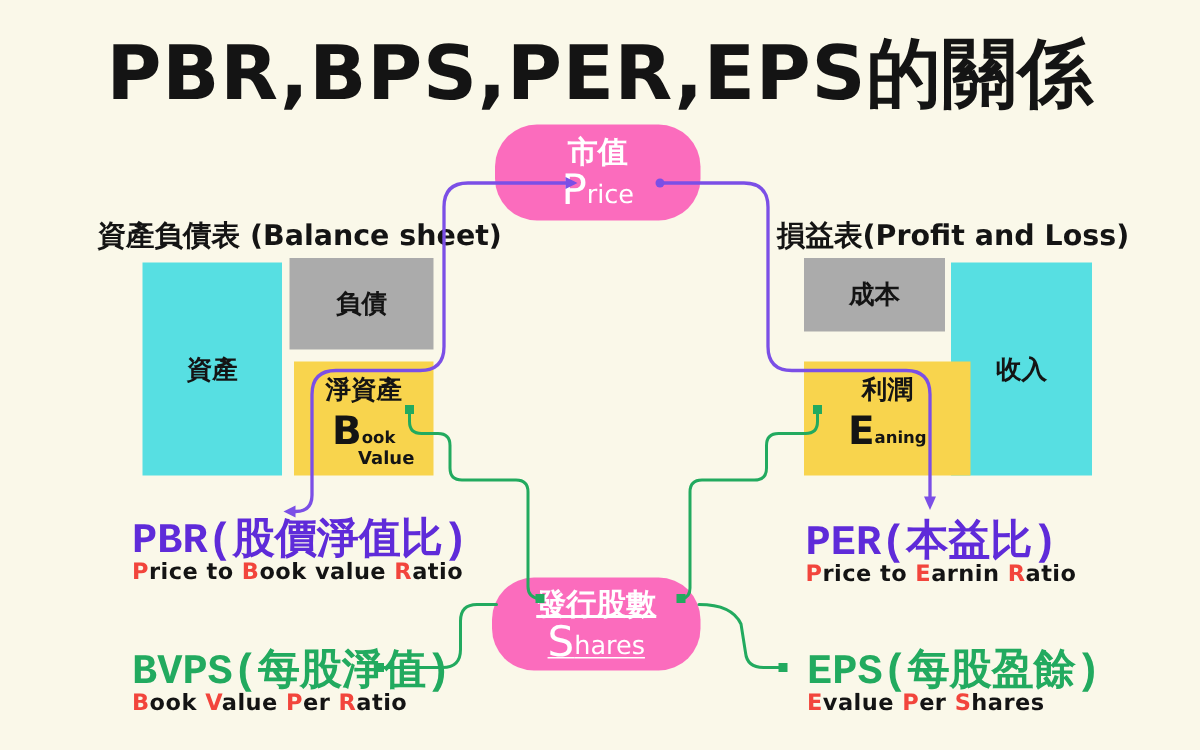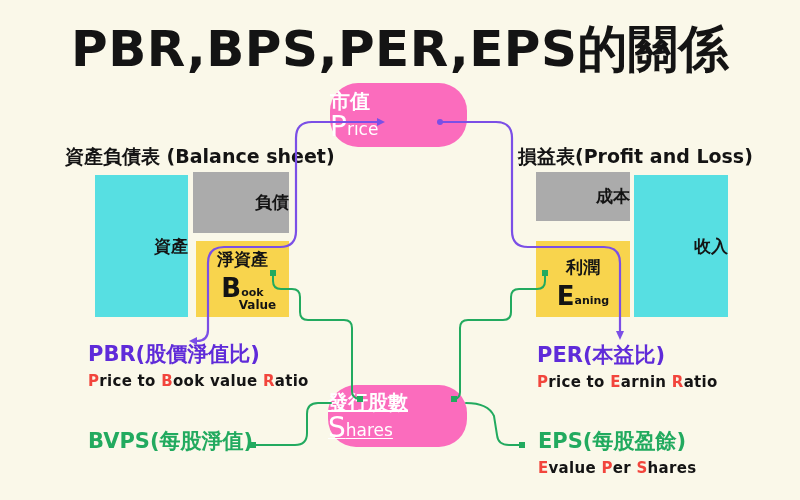--- a/index.html
+++ b/index.html
@@ -12,46 +12,46 @@
   body{font-family:"DejaVu Sans","Liberation Sans",sans-serif;background:var(--background);}
   .stage{position:relative;width:800px;height:500px;background:var(--background);}
 
   .page-title{position:absolute;left:0;right:0;top:16px;text-align:center;
     font-size:50px;font-weight:800;color:var(--text);letter-spacing:0.5px;}
 
   .sheet-header{position:absolute;font-size:19px;font-weight:700;color:var(--text);}
   .hdr-left{left:65px;top:144px;}
   .hdr-right{left:518px;top:144px;}
 
-  .block{position:absolute;display:flex;align-items:center;justify-content:flex-end;
+  .block{position:absolute;display:flex;align-items:center;justify-content:center;
     font-weight:700;color:var(--text);font-size:17px;}
   .b-assets{left:95px;top:175px;width:93px;height:142px;background:var(--teal);}
   .b-liab{left:193px;top:172px;width:96px;height:61px;background:var(--gray);}
   .b-cost{left:536px;top:172px;width:94px;height:49px;background:var(--gray);}
   .b-revenue{left:634px;top:175px;width:94px;height:142px;background:var(--teal);}
 
   .b-networth{left:196px;top:241px;width:93px;height:76px;background:var(--yellow);
     flex-direction:column;justify-content:flex-start;padding-top:7px;}
-  .b-profit{left:536px;top:241px;width:94px;height:76px;background:var(--yellow);
-    flex-direction:column;justify-content:center;padding-top:7px;}
+  .b-profit{left:536px;top:241px;width:111px;height:76px;background:var(--yellow);
+    flex-direction:column;justify-content:flex-start;padding-top:7px;}
   .letterline{margin-top:4px;line-height:1;}
   .bigletter{font-size:26px;font-weight:800;}
   .smallletter{font-size:11px;font-weight:700;position:relative;top:-1px;}
   .underletter{font-size:12px;font-weight:700;margin-left:30px;line-height:1;margin-top:-2px;}
 
   .pill{position:absolute;background:var(--pink);border-radius:28px;color:#fff;
-    display:flex;flex-direction:column;align-items:flex-start;justify-content:center;}
+    display:flex;flex-direction:column;align-items:center;justify-content:center;}
   .p-mktcap{left:330px;top:83px;width:137px;height:64px;}
   .p-shares{left:328px;top:385px;width:139px;height:62px;text-decoration:underline;}
   .pill .cjk{font-size:20px;font-weight:800;line-height:1.1;}
   .pill .latin{line-height:1;margin-top:1px;}
   .pill .bigw{font-size:28px;font-weight:400;}
   .pill .smallw{font-size:17px;font-weight:400;position:relative;top:-1px;margin-top:19px;}
 
-  .metric-title{position:absolute;font-size:21px;font-weight:800;}
+  .metric-title{position:absolute;font-size:28px;font-weight:800;font-family:Liberation Mono, monospace;}
   .metric-sub{position:absolute;font-size:15px;font-weight:700;color:var(--text);letter-spacing:0.3px;}
   .purple-t{color:var(--purple-text);}
   .green-t{color:var(--green);}
   .red-letter{color:var(--red);}
   .t-pbr{left:88px;top:340px;}
   .s-pbr{left:88px;top:372px;}
   .t-bvps{left:88px;top:427px;}
   .s-bvps{left:88px;top:459px;}
   .t-per{left:537px;top:341px;}
   .s-per{left:537px;top:373px;}
@@ -110,20 +110,21 @@
   <div class="pill p-shares">
     <div class="cjk">發行股數</div>
     <div class="latin">
       <span class="bigw">S</span><span class="smallw">hares</span>
     </div>
   </div>
 
   <div class="metric-title purple-t t-pbr">PBR(股價淨值比)</div>
   <div class="metric-sub s-pbr"><span class="red-letter">P</span><span>rice to </span><span class="red-letter">B</span><span>ook value </span><span class="red-letter">R</span><span>atio</span></div>
   <div class="metric-title green-t t-bvps">BVPS(每股淨值)</div>
+  <div class="metric-sub s-bvps"><span class="red-letter">B</span><span>ook </span><span class="red-letter">V</span><span>alue </span><span class="red-letter">P</span><span>er </span><span class="red-letter">R</span><span>atio</span></div>
   <div class="metric-title purple-t t-per">PER(本益比)</div>
   <div class="metric-sub s-per"><span class="red-letter">P</span><span>rice to </span><span class="red-letter">E</span><span>arnin </span><span class="red-letter">R</span><span>atio</span></div>
   <div class="metric-title green-t t-eps">EPS(每股盈餘)</div>
   <div class="metric-sub s-eps"><span class="red-letter">E</span><span>value </span><span class="red-letter">P</span><span>er </span><span class="red-letter">S</span><span>hares</span></div>
 
   <svg class="wires" viewBox="0 0 800 500">
 
     <path class="wire-purple" d="M382 122 L312 122 Q296 122 296 138 L296 231 Q296 247 280 247 L224 247 Q208 247 208 263 L208 330 Q208 341 197 341 L195 341"></path>
     <path class="cap-purple" d="M197 337 L189 341 L197 345 Z"></path>
     <path class="cap-purple" d="M377 118 L385 122 L377 126 Z"></path>

